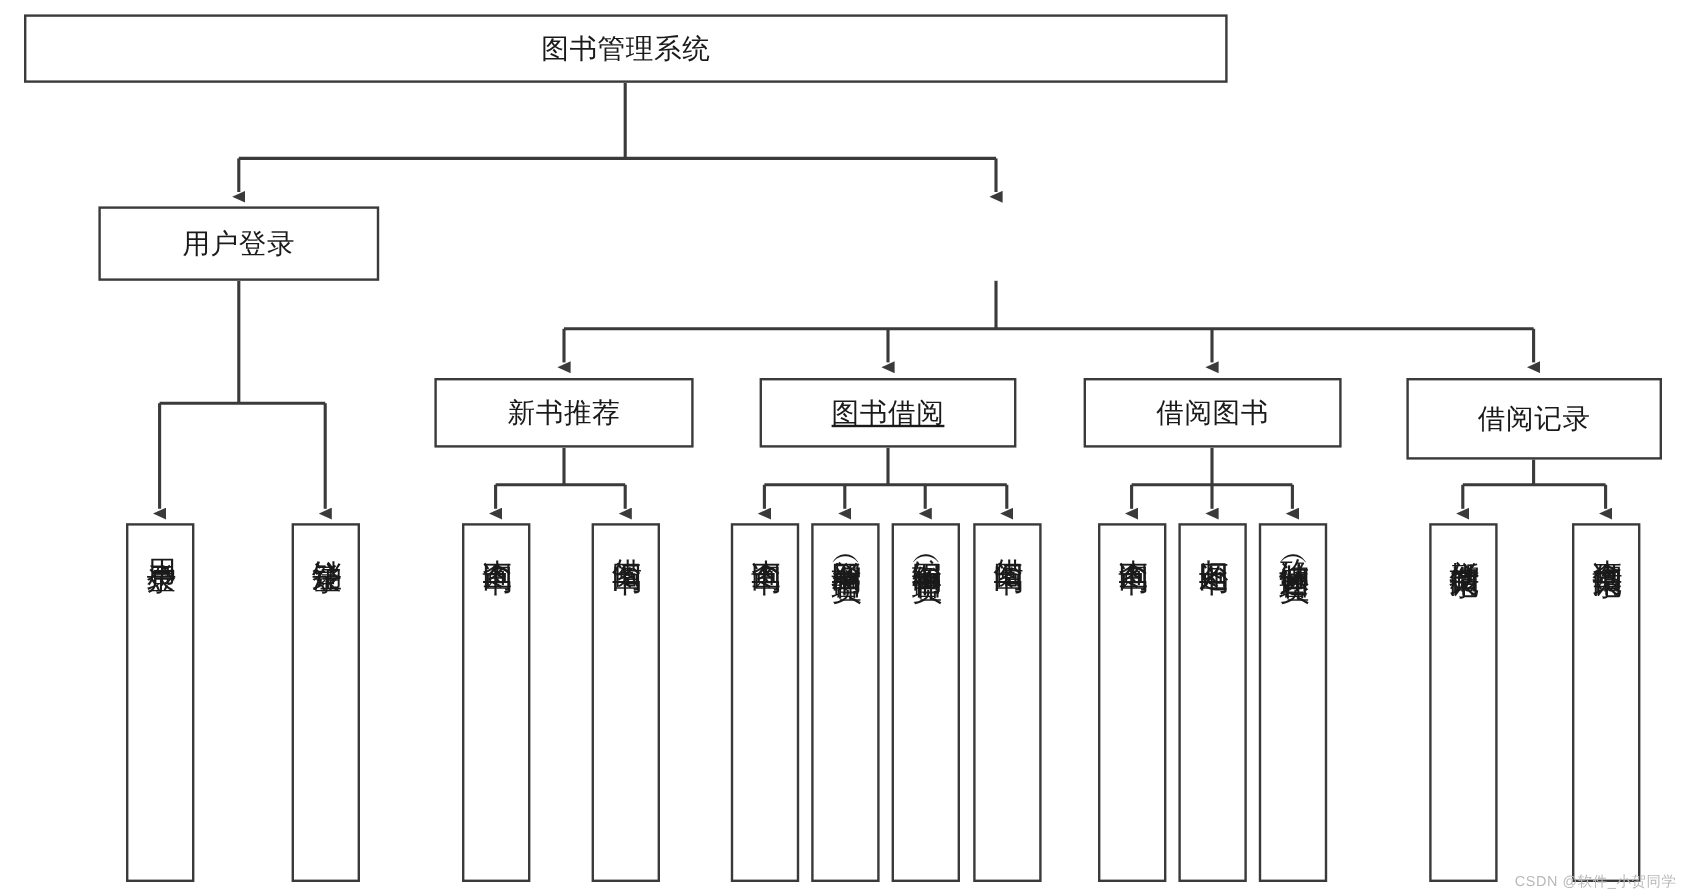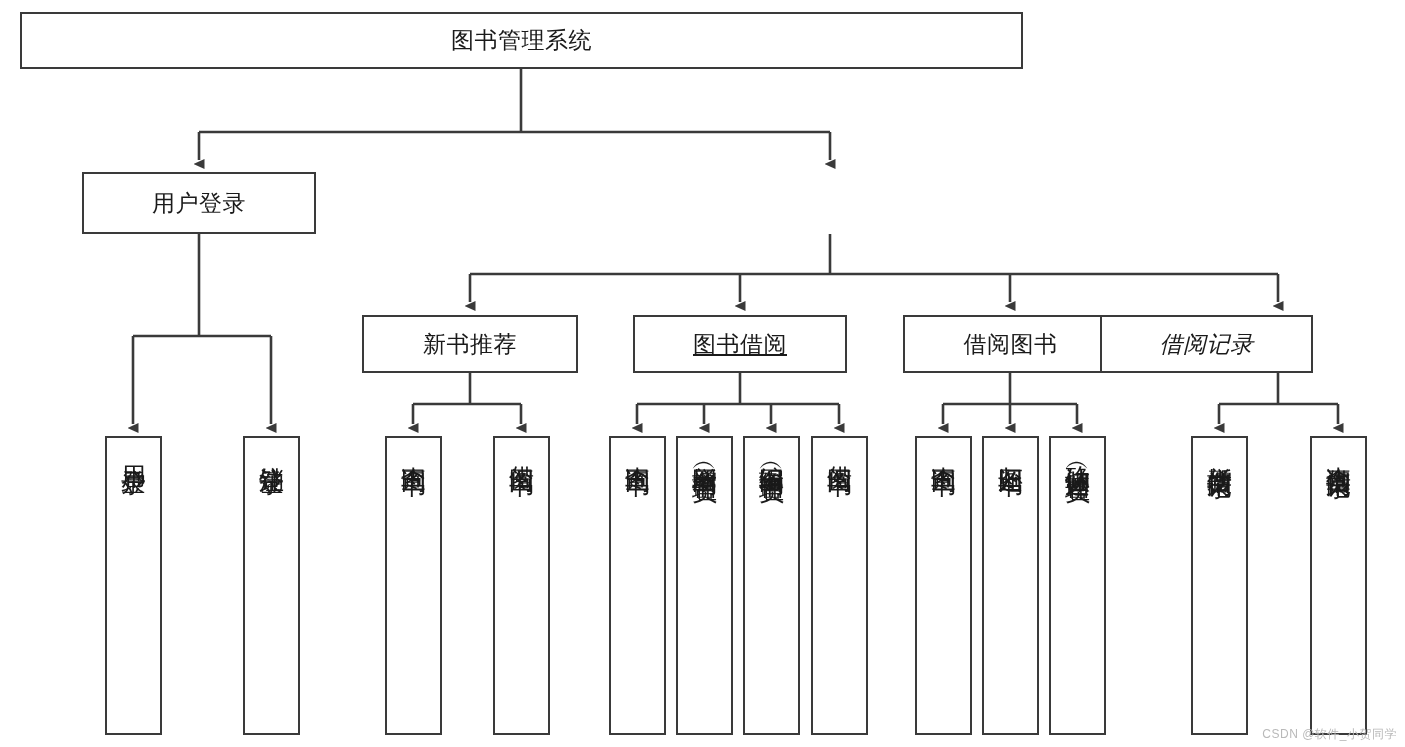--- a/index.html
+++ b/index.html
@@ -133,21 +133,21 @@
 
   <div class="node horiz" style="left:362px; top:315px; width:216px; height:58px;">
     <span class="label">新书推荐</span>
   </div>
   <div class="node horiz" style="left:633px; top:315px; width:214px; height:58px;text-decoration:underline;">
     <span class="label">图书借阅</span>
   </div>
   <div class="node horiz" style="left:903px; top:315px; width:215px; height:58px;">
     <span class="label">借阅图书</span>
   </div>
-  <div class="node horiz" style="left:1100px; top:315px; width:213px; height:58px;font-style:italic;">
+  <div class="node horiz" style="left:1172px; top:315px; width:213px; height:68px;">
     <span class="label">借阅记录</span>
   </div>
 
   <div class="node vert" style="left:105px; top:436px; width:57px; height:299px;">
     <span class="label">用户登录</span>
   </div>
   <div class="node vert" style="left:243px; top:436px; width:57px; height:299px;">
     <span class="label">注销登录</span>
   </div>
 

